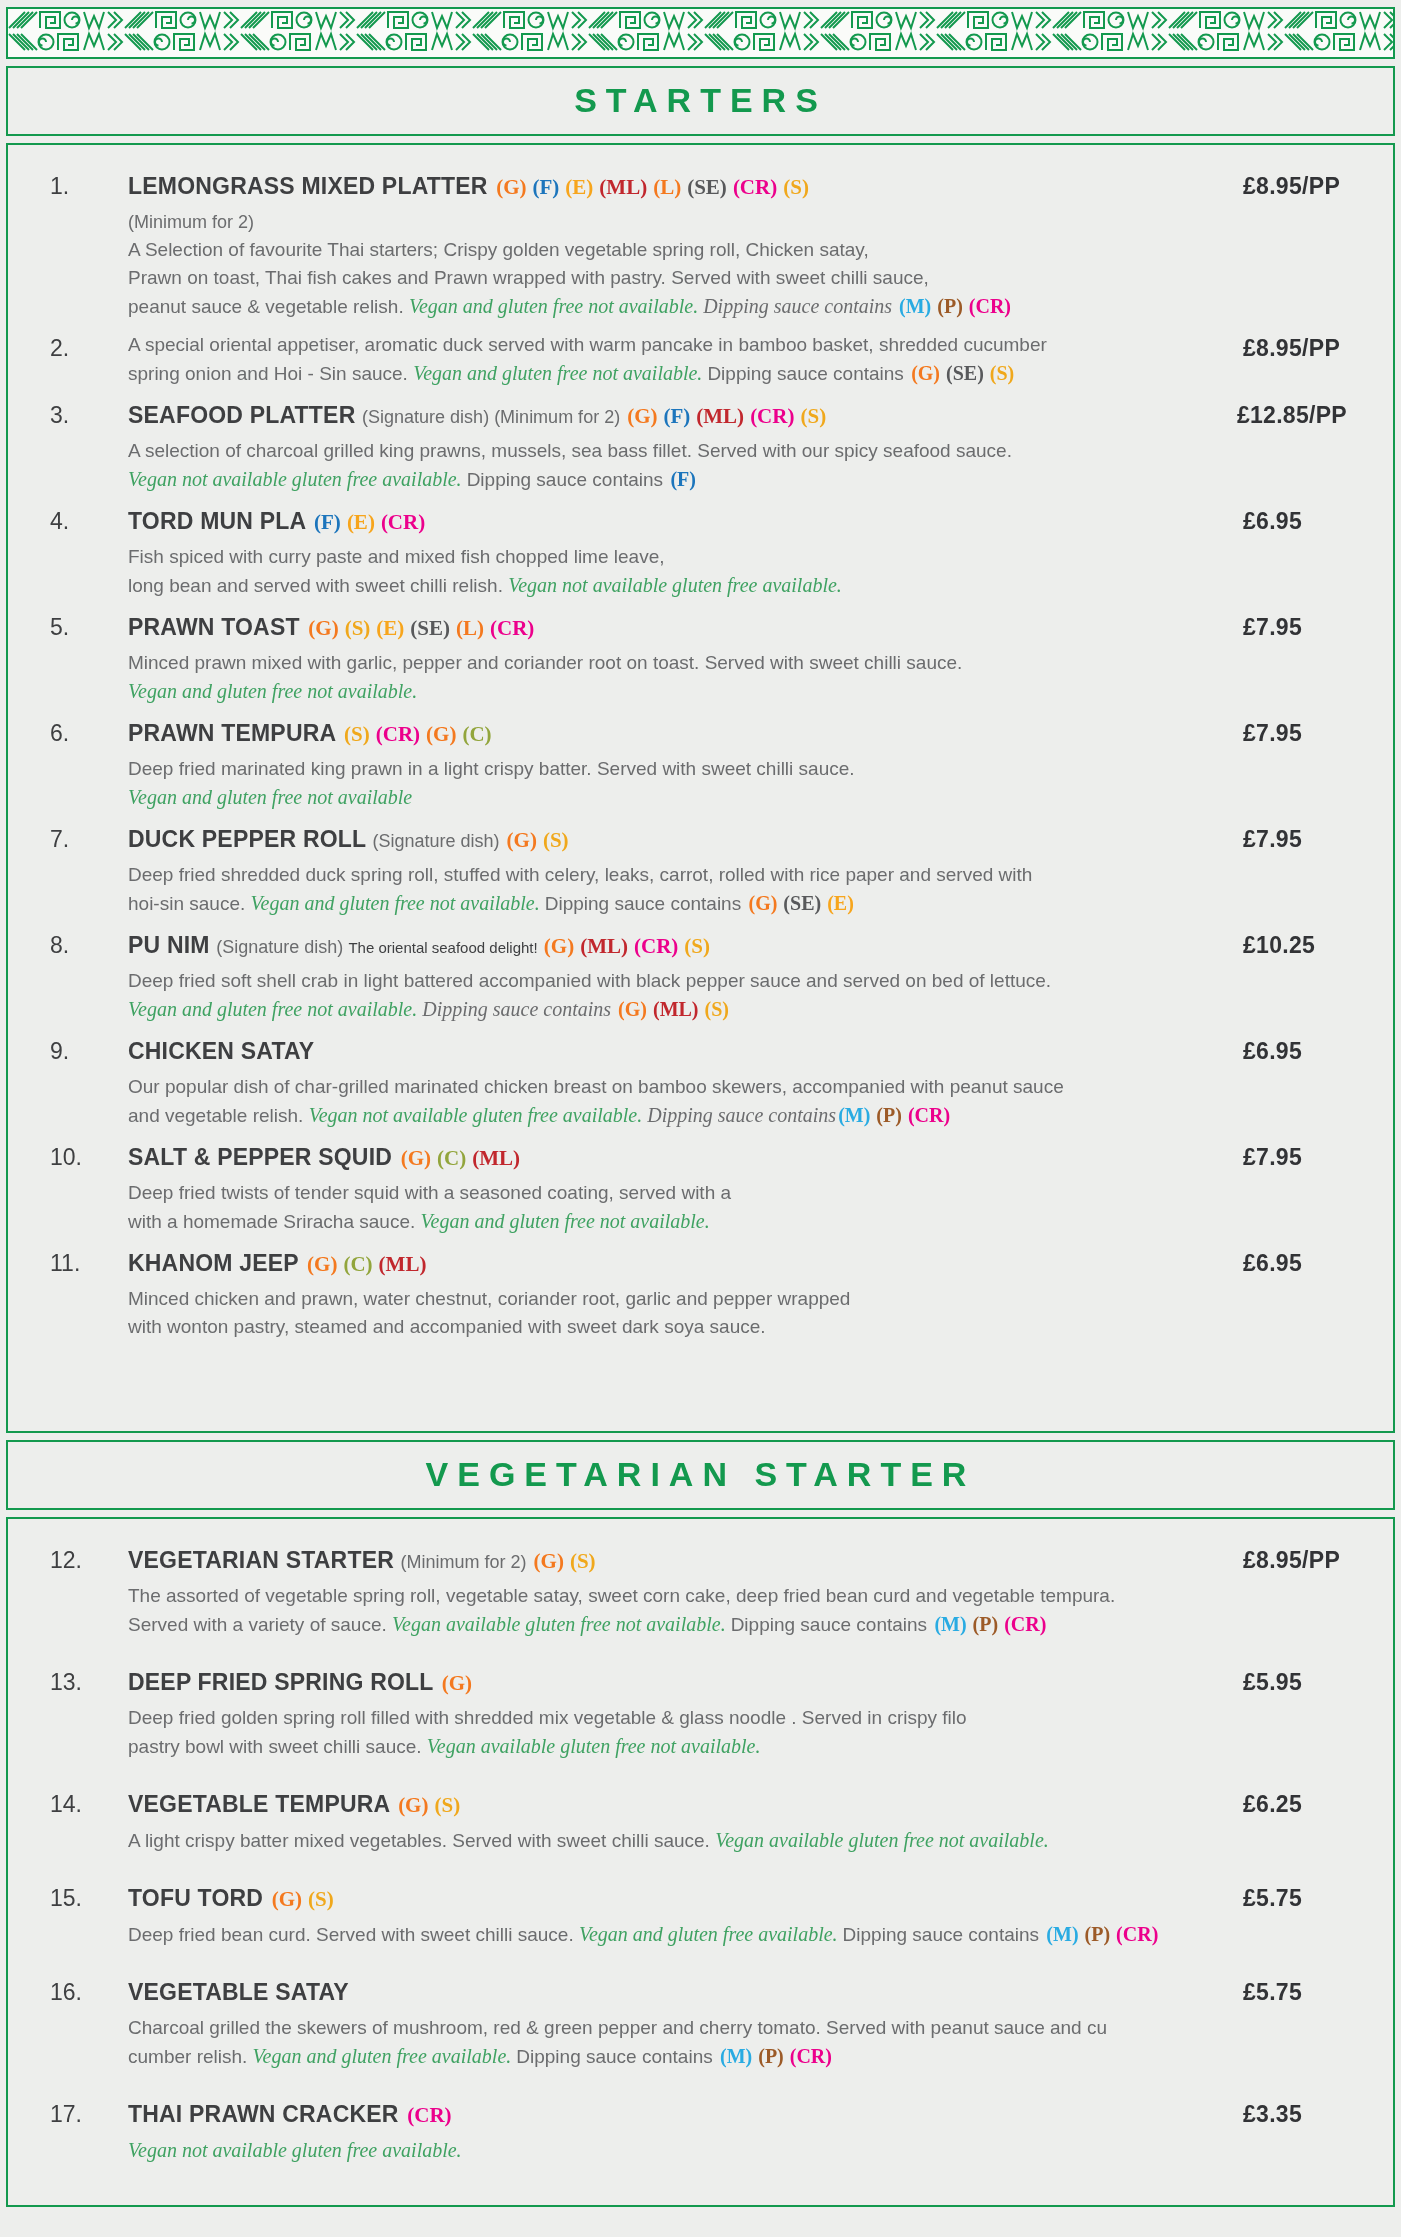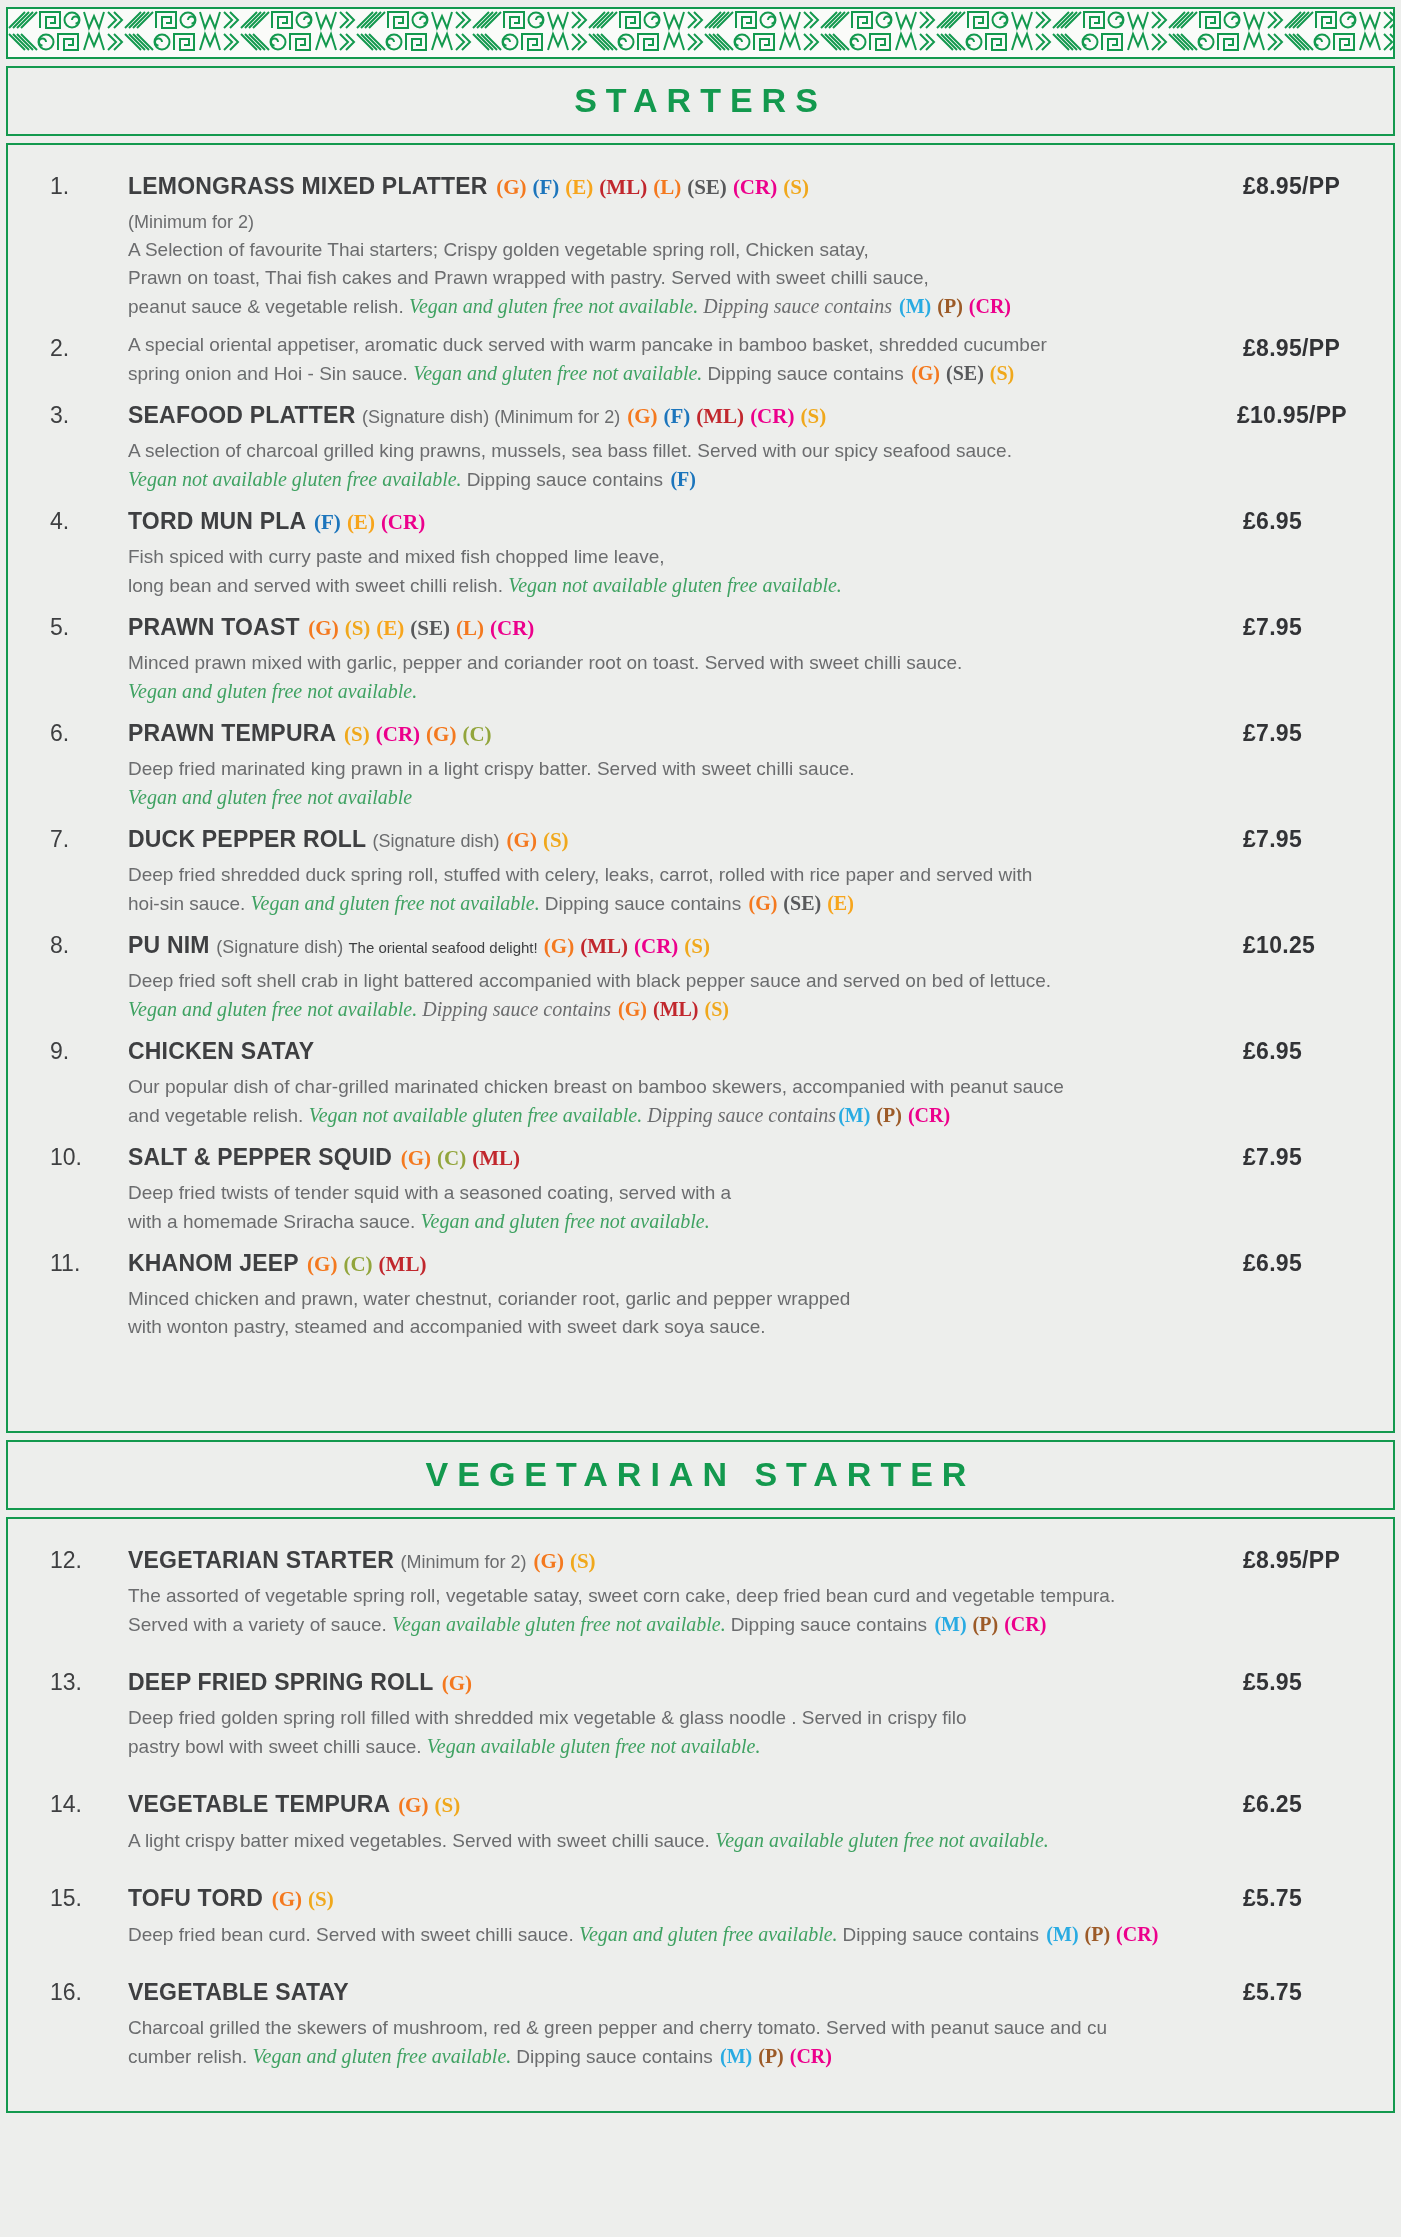--- a/index.html
+++ b/index.html
@@ -110,21 +110,21 @@
         </div>
         <div class="price">£8.95/PP</div>
       </div>
       <div class="item">
         <div class="num">3.</div>
         <div class="ibody">
           <div class="titleline"><span class="seg-n">SEAFOOD PLATTER </span><span class="seg-o">(Signature dish) (Minimum for 2) </span><span class="seg-c" style="color: rgb(244, 121, 31);">(G)</span><span class="seg-c" style="color: rgb(28, 117, 188);">(F)</span><span class="seg-c" style="color: rgb(193, 39, 45);">(ML)</span><span class="seg-c" style="color: rgb(236, 0, 140);">(CR)</span><span class="seg-c" style="color: rgb(240, 168, 28);">(S)</span></div>
           <div class="line"><span class="seg-p">A selection of charcoal grilled king prawns, mussels, sea bass fillet. Served with our spicy seafood sauce.</span></div>
           <div class="line"><span class="seg-v">Vegan not available gluten free available. </span><span class="seg-p">Dipping sauce contains </span><span class="seg-c" style="color: rgb(28, 117, 188);">(F)</span></div>
         </div>
-        <div class="price">£10.95/PP</div>
+        <div class="price">£12.85/PP</div>
       </div>
       <div class="item">
         <div class="num">4.</div>
         <div class="ibody">
           <div class="titleline"><span class="seg-n">TORD MUN PLA </span><span class="seg-c" style="color: rgb(28, 117, 188);">(F)</span><span class="seg-c" style="color: rgb(247, 165, 28);">(E)</span><span class="seg-c" style="color: rgb(236, 0, 140);">(CR)</span></div>
           <div class="line"><span class="seg-p">Fish spiced with curry paste and mixed fish chopped lime leave,</span></div>
           <div class="line"><span class="seg-p">long bean and served  with sweet chilli relish. </span><span class="seg-v">Vegan not available gluten free available.</span></div>
         </div>
         <div class="price">£6.95</div>
       </div>
@@ -234,15 +234,23 @@
       </div>
       <div class="item">
         <div class="num">16.</div>
         <div class="ibody">
           <div class="titleline"><span class="seg-n">VEGETABLE SATAY</span></div>
           <div class="line"><span class="seg-p">Charcoal grilled the skewers of mushroom, red &amp; green pepper and cherry tomato.  Served with peanut sauce and cu</span></div>
           <div class="line"><span class="seg-p">cumber relish. </span><span class="seg-v">Vegan and gluten free available. </span><span class="seg-p">Dipping sauce contains </span><span class="seg-c" style="color: rgb(41, 171, 226);">(M)</span><span class="seg-c" style="color: rgb(156, 90, 39);">(P)</span><span class="seg-c" style="color: rgb(236, 0, 140);">(CR)</span></div>
         </div>
         <div class="price">£5.75</div>
       </div>
+      <div class="item">
+        <div class="num">17.</div>
+        <div class="ibody">
+          <div class="titleline"><span class="seg-n">THAI PRAWN CRACKER </span><span class="seg-c" style="color: rgb(236, 0, 140);">(CR)</span></div>
+          <div class="line"><span class="seg-v">Vegan not available gluten free available.</span></div>
+        </div>
+        <div class="price">£3.35</div>
+      </div>
     </div>
 
 </div>
 
 </body></html>

